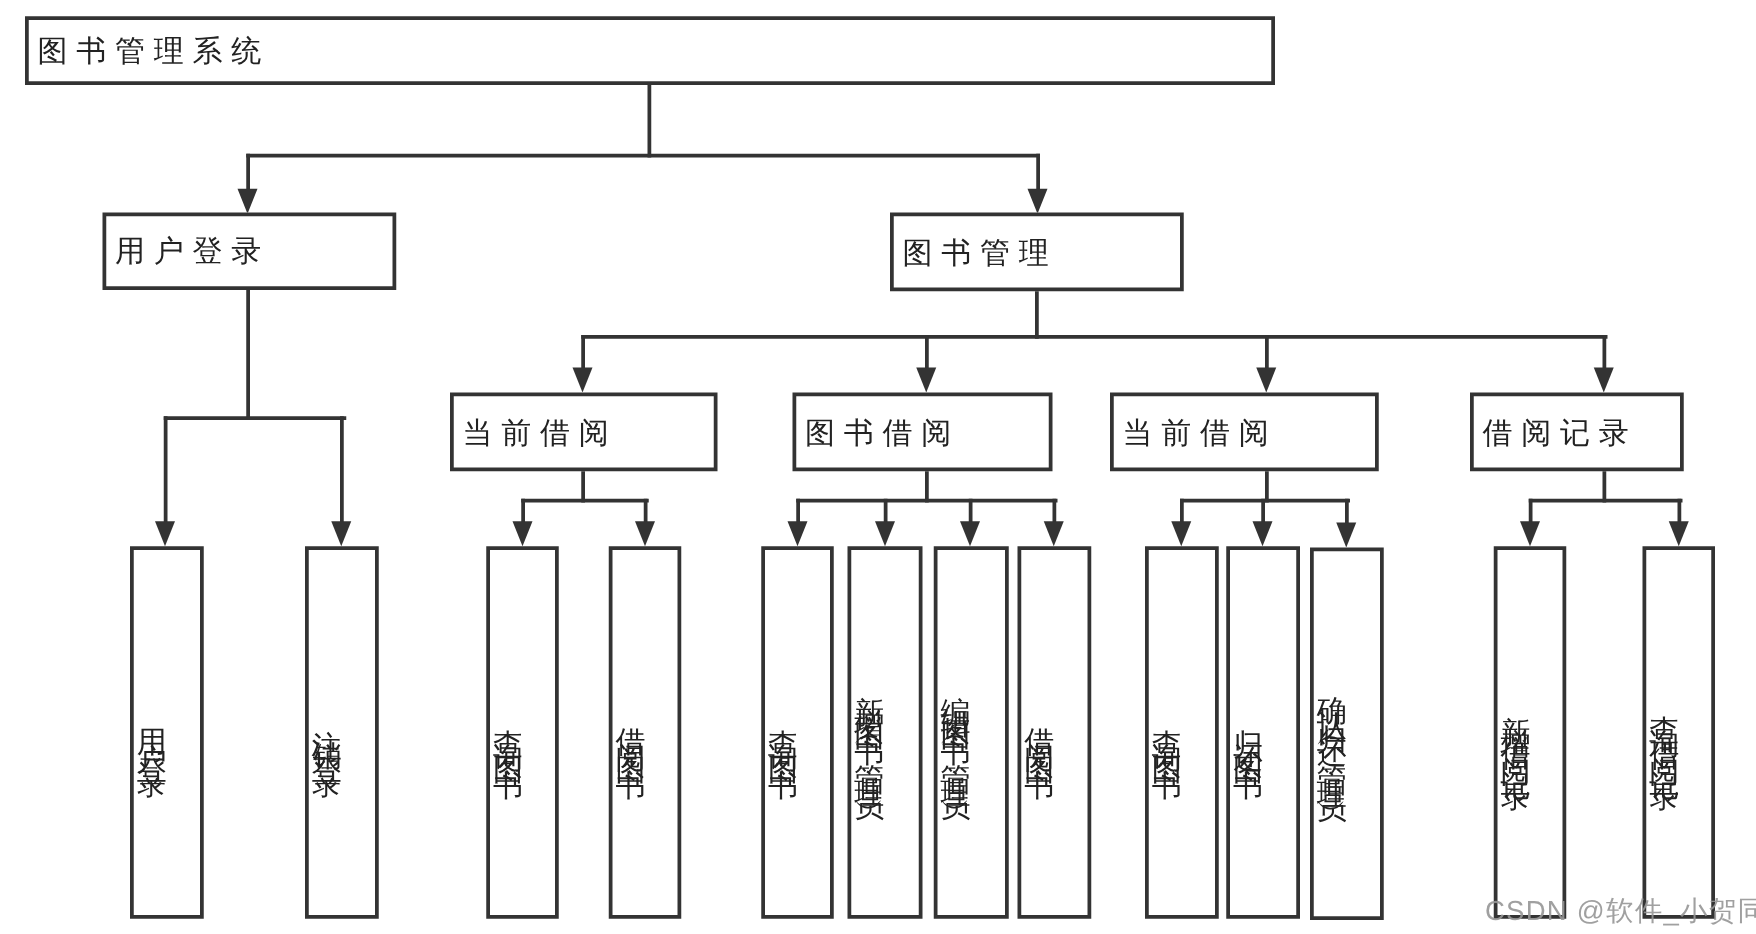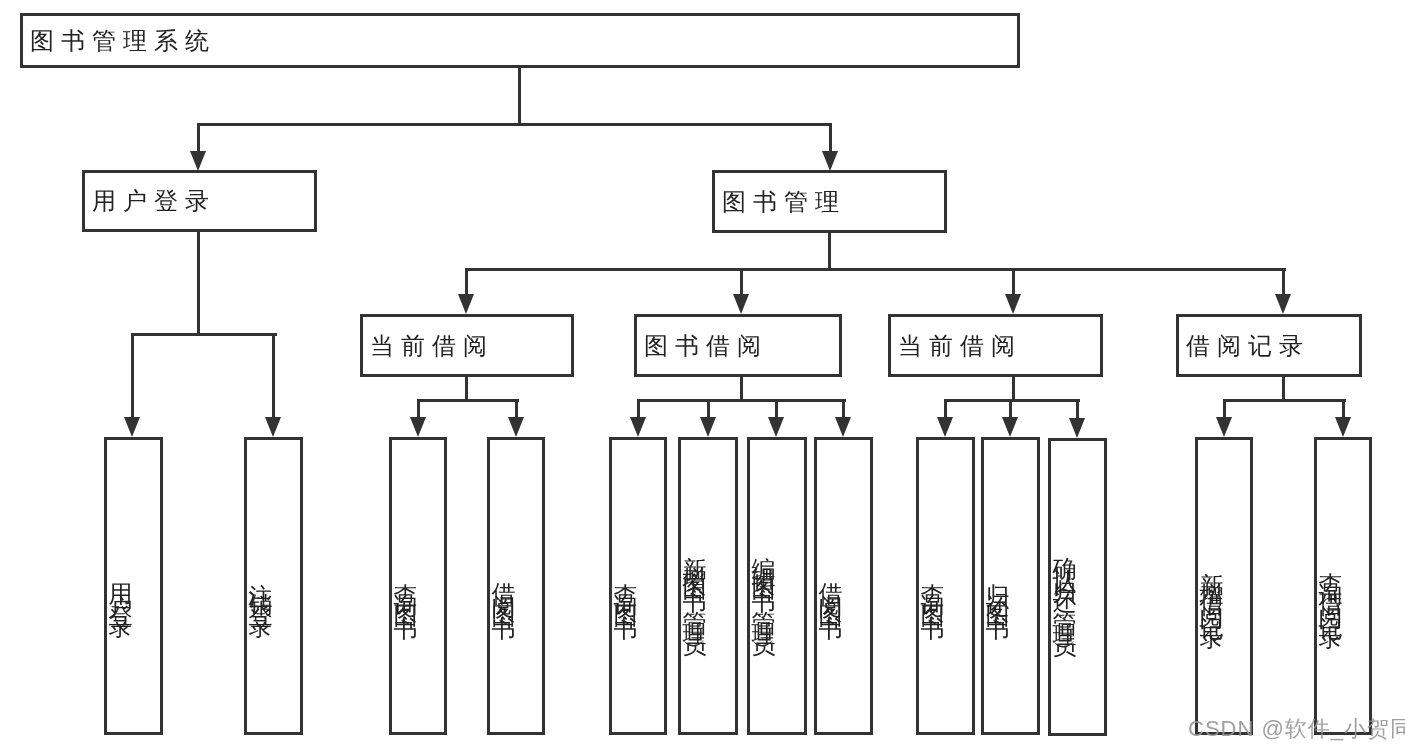--- a/index.html
+++ b/index.html
@@ -84,21 +84,21 @@
   </div>
 
   <div class="box" style="left:634px; top:314px; width:208px; height:63px;">
     <span class="htext">图书借阅</span>
   </div>
 
   <div class="box" style="left:888px; top:314px; width:215px; height:63px;">
     <span class="htext">当前借阅</span>
   </div>
 
-  <div class="box" style="left:1176px; top:314px; width:186px; height:63px;">
+  <div class="box" style="left:1176px; top:314px; width:171px; height:63px;">
     <span class="htext">借阅记录</span>
   </div>
 
   <div class="box" style="left:104px; top:437px; width:59px; height:298px;">
     <span class="vtext">用户登录</span>
   </div>
 
   <div class="box" style="left:244px; top:437px; width:59px; height:298px;">
     <span class="vtext">注销登录</span>
   </div>

